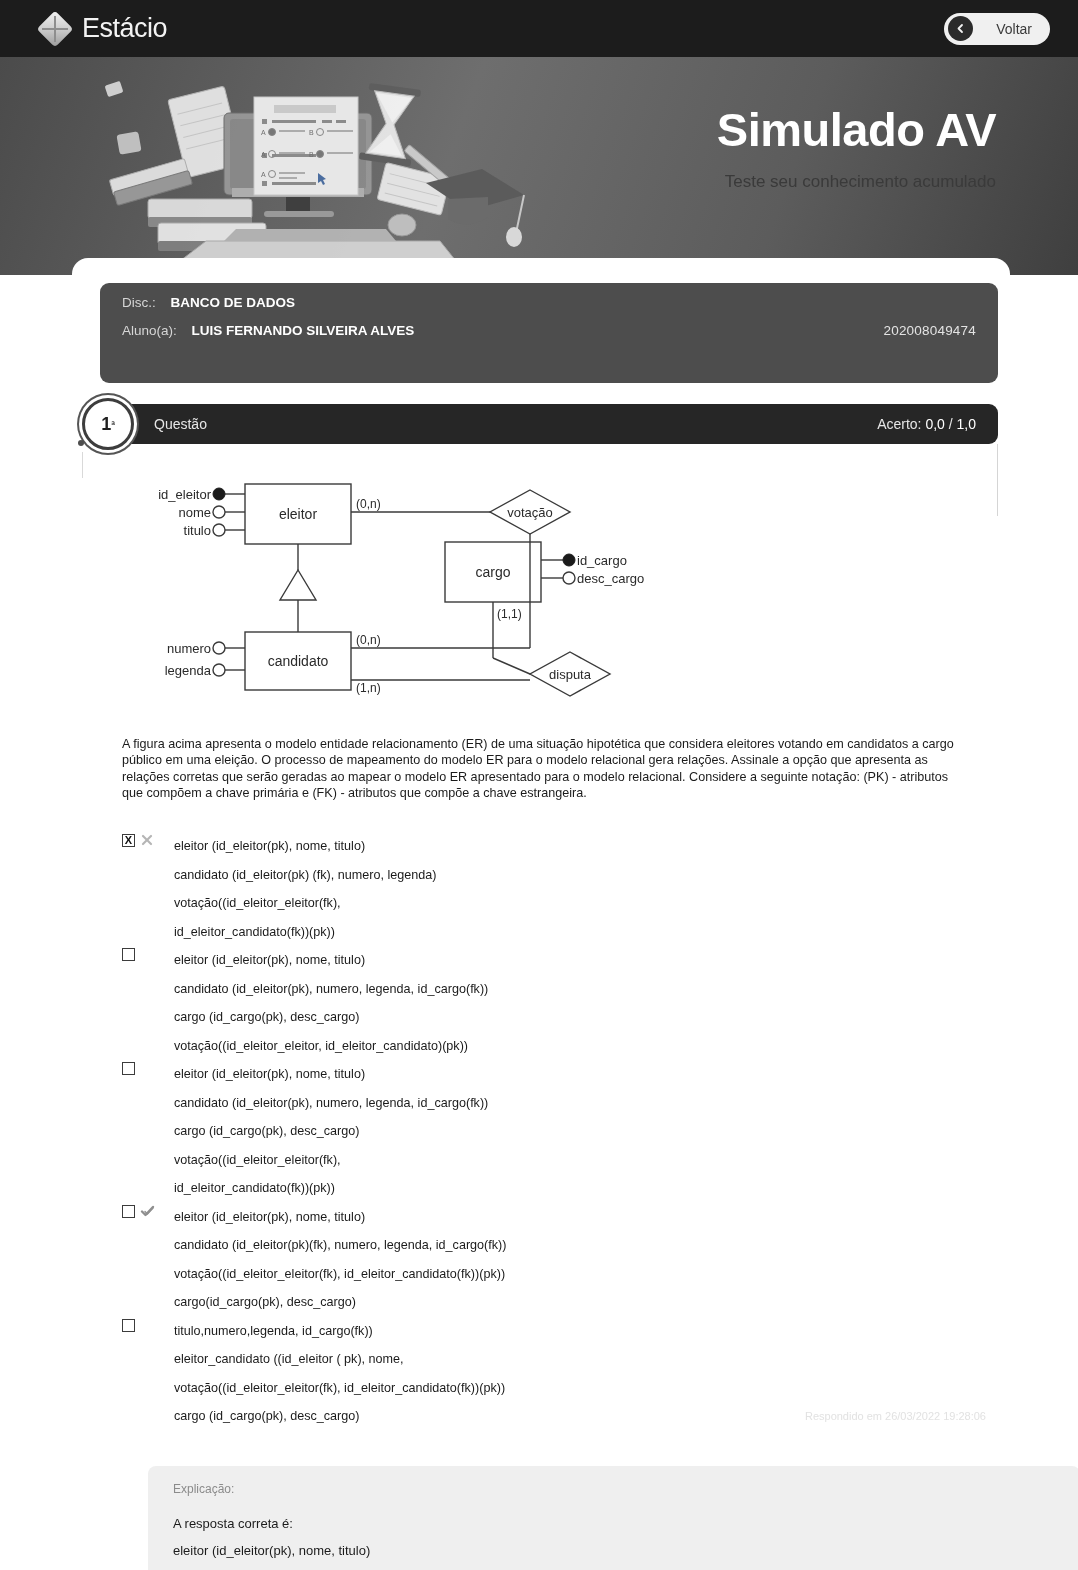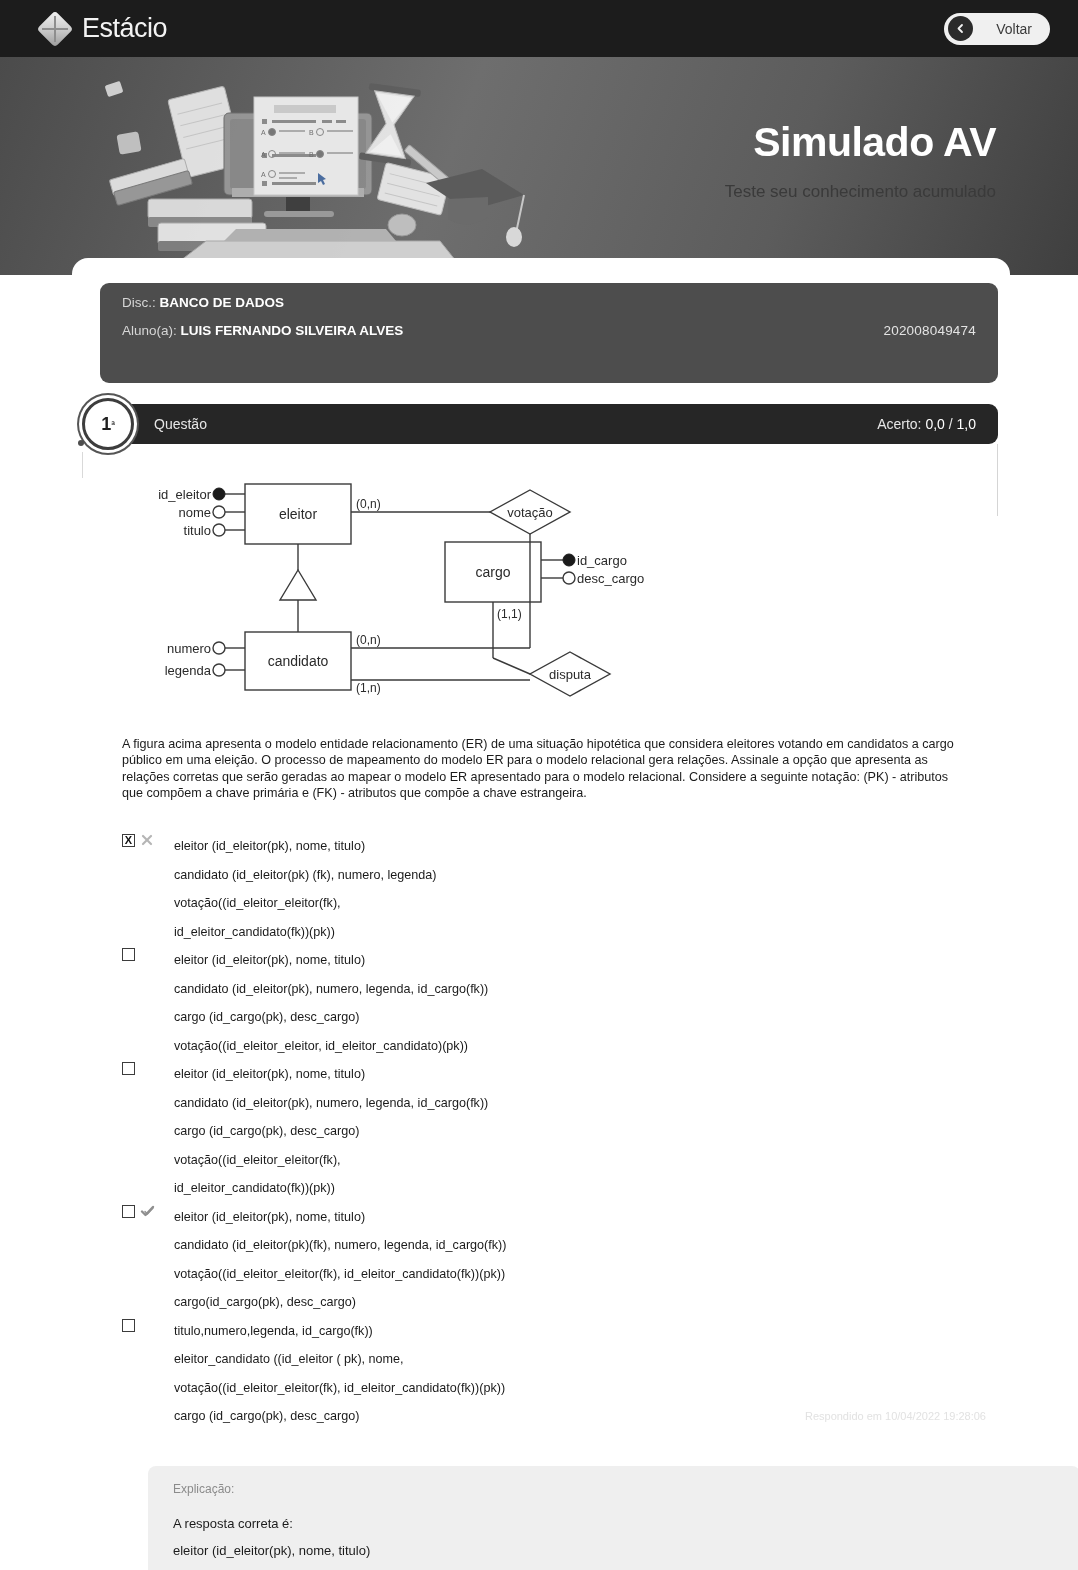--- a/index.html
+++ b/index.html
@@ -47,44 +47,43 @@
   
   .hero {
     position: absolute; left: 0; top: 57px; width: 1078px; height: 218px;
     background: linear-gradient(110deg,#4b4b4b 0%,#6e6e6e 42%,#5c5c5c 72%,#3f3f3f 100%);
     overflow: hidden;
   }
   .hero-text {
     position: absolute; right: 82px; top: 48px; text-align: right;
   }
   .hero-title {
-    color: #ffffff; font-size: 41px; font-weight: 700; letter-spacing: -0.5px;
+    color: #ffffff; font-size: 47px; font-weight: 700; letter-spacing: -0.5px;
     line-height: 1.05;
-    margin-top: 16px;
   }
   .hero-sub {
     color: #3a3a3a; font-size: 17px; margin-top: 18px; font-weight: 400;
   }
   .hero-art { position: absolute; left: 96px; top: 8px; width: 440px; height: 212px; }
 
   
   .sheet {
     position: absolute; left: 72px; top: 258px; width: 938px; height: 1312px;
     background: #ffffff; border-radius: 16px 16px 0 0;
   }
 
   
   .info-card {
     position: absolute; left: 100px; top: 283px; width: 898px; height: 100px;
     background: #4d4d4d; border-radius: 9px; color: #e9e9e9;
     padding: 12px 22px 0 22px; font-size: 13.5px;
   }
   .info-row { display: flex; justify-content: space-between; align-items: baseline; height: 28px; }
   .info-row .lbl { color: #d6d6d6; font-weight: 400; }
-  .info-row .val { color: #ffffff; font-weight: 700; }
+  .info-row .val { color: #ffffff; font-weight: 700; margin-left: 11px; }
   .info-row .right { color: #e3e3e3; font-weight: 700; letter-spacing: .2px; }
   .info-row .right.plain { font-weight: 400; }
 
   
   .qheader {
     position: absolute; left: 110px; top: 404px; width: 888px; height: 40px;
     background: #262626; border-radius: 0 9px 9px 0; color: #e6e6e6;
     display: flex; align-items: center; justify-content: space-between;
     padding: 0 22px 0 44px; font-size: 14px;
   }
@@ -439,19 +438,19 @@
     <div class="box"></div>
     <div class="lines">
       <div class="ln">titulo,numero,legenda, id_cargo(fk))</div>
       <div class="ln">eleitor_candidato ((id_eleitor ( pk), nome,</div>
       <div class="ln">votação((id_eleitor_eleitor(fk), id_eleitor_candidato(fk))(pk))</div>
       <div class="ln">cargo (id_cargo(pk), desc_cargo)</div>
     </div>
   </div>
 </div>
 
-<div class="answered">Respondido em 10/04/2022 19:28:06</div>
+<div class="answered">Respondido em 26/03/2022 19:28:06</div>
 
 <div class="expl">
   <div class="hdr">Explicação:</div>
   <div class="ln">A resposta correta é:</div>
   <div class="ln">eleitor (id_eleitor(pk), nome, titulo)</div>
 </div>
 
 </body></html>

